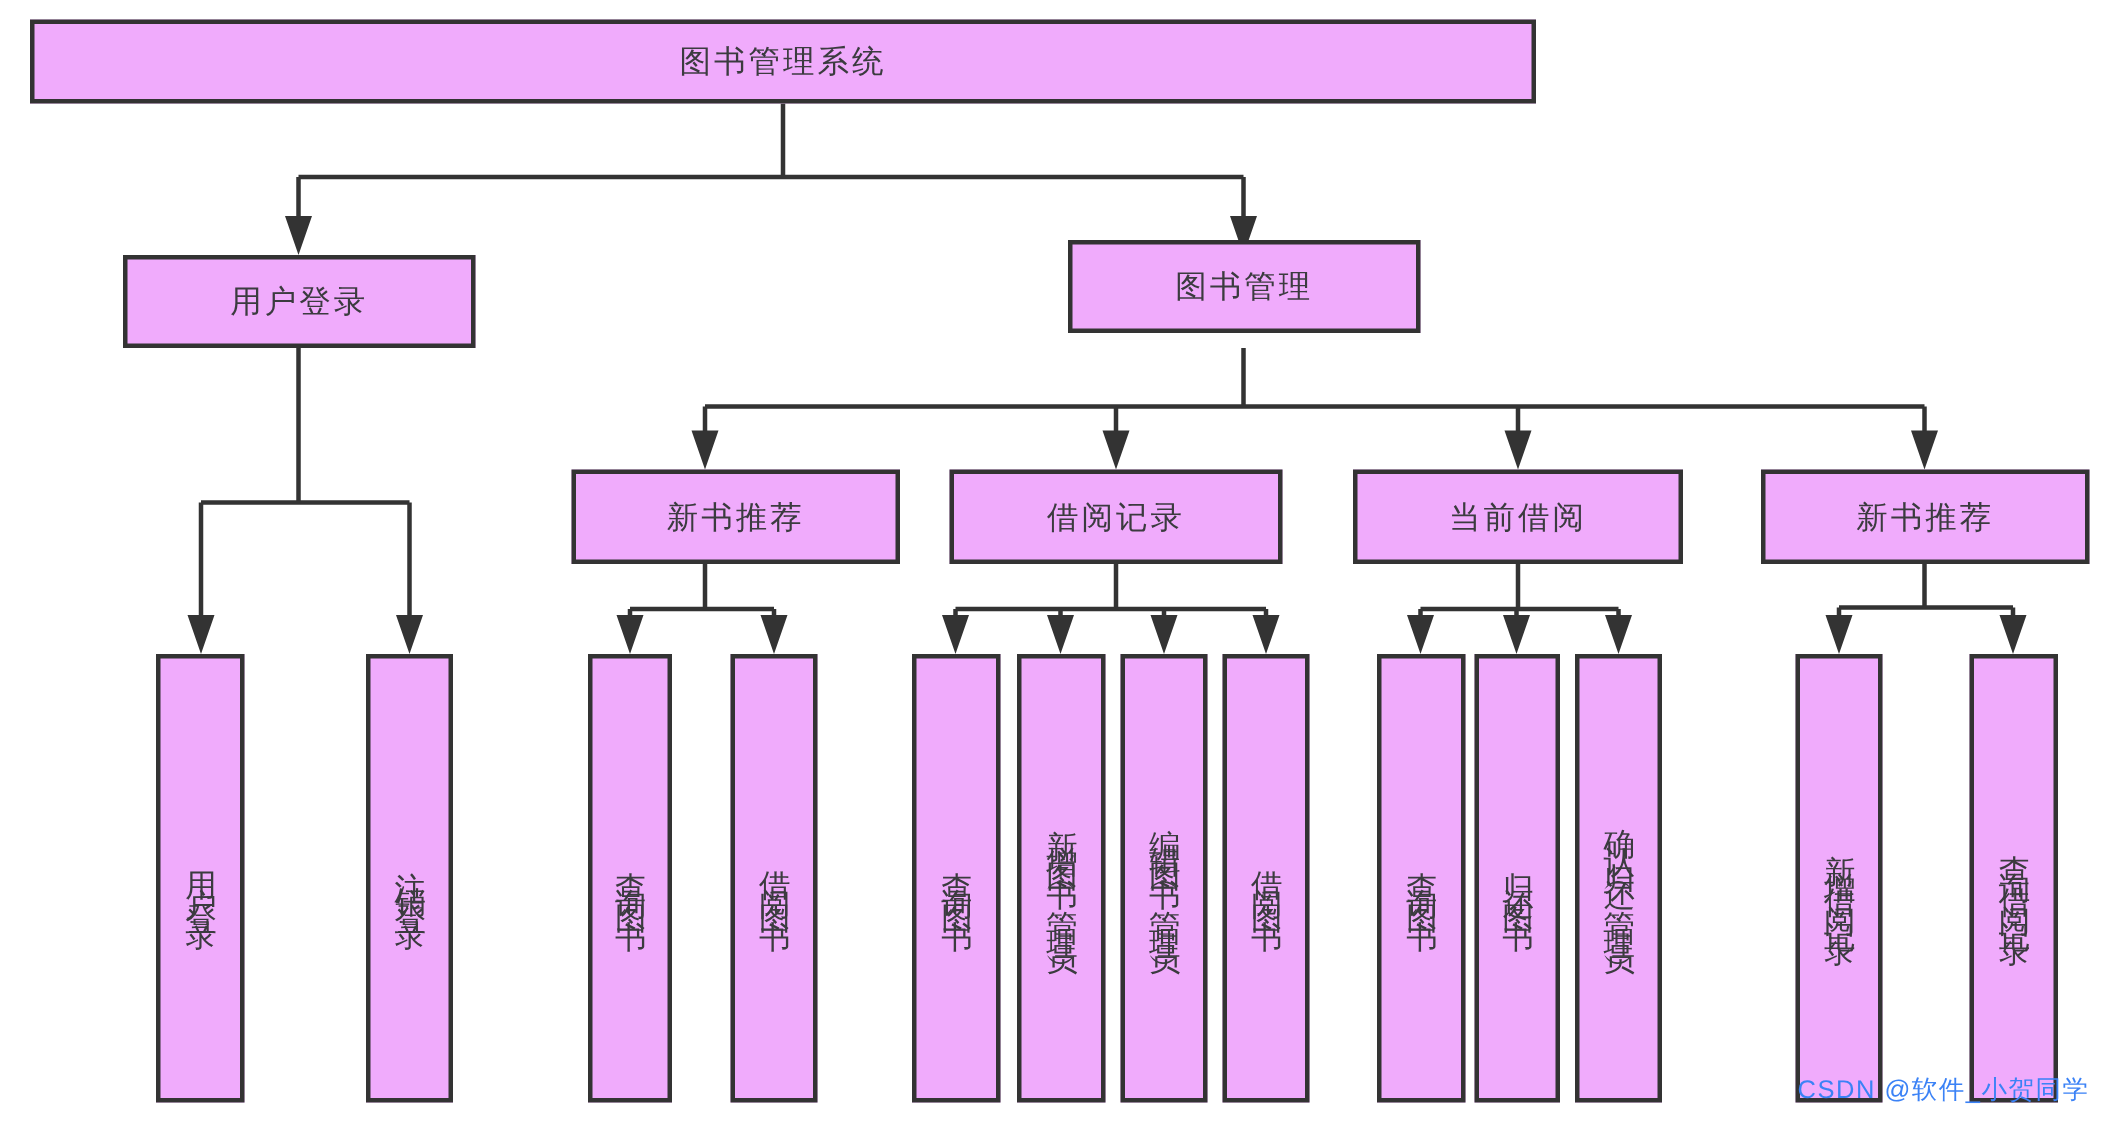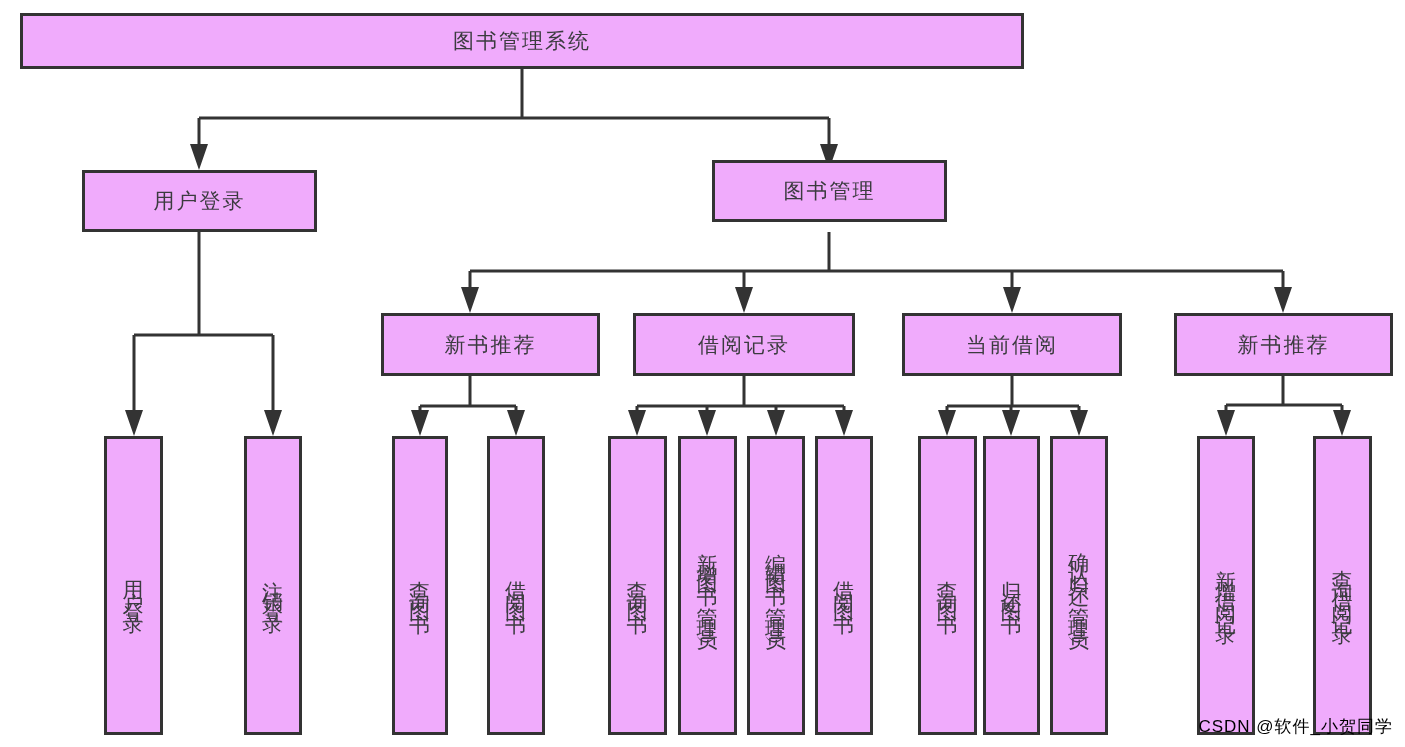--- a/index.html
+++ b/index.html
@@ -35,21 +35,21 @@
     text-orientation: mixed;
     font-size: 21px;
     letter-spacing: 11px;
     line-height: 1;
   }
   .watermark {
     position: absolute;
     top: 715px;
     right: 12px;
     font-size: 17px;
-    color: #000000;
+    color: #3b82f6;
     letter-spacing: 1px;
     white-space: nowrap;
   }
 </style>
 </head>
 <body>
 
 <svg class="connectors" width="1405" height="747" viewBox="0 0 1405 747">
   <g stroke="#333333" stroke-width="3" fill="none">
     <path d="M522 69 V118 M199 118 H829 M199 118 V148 M829 118 V148"></path>

